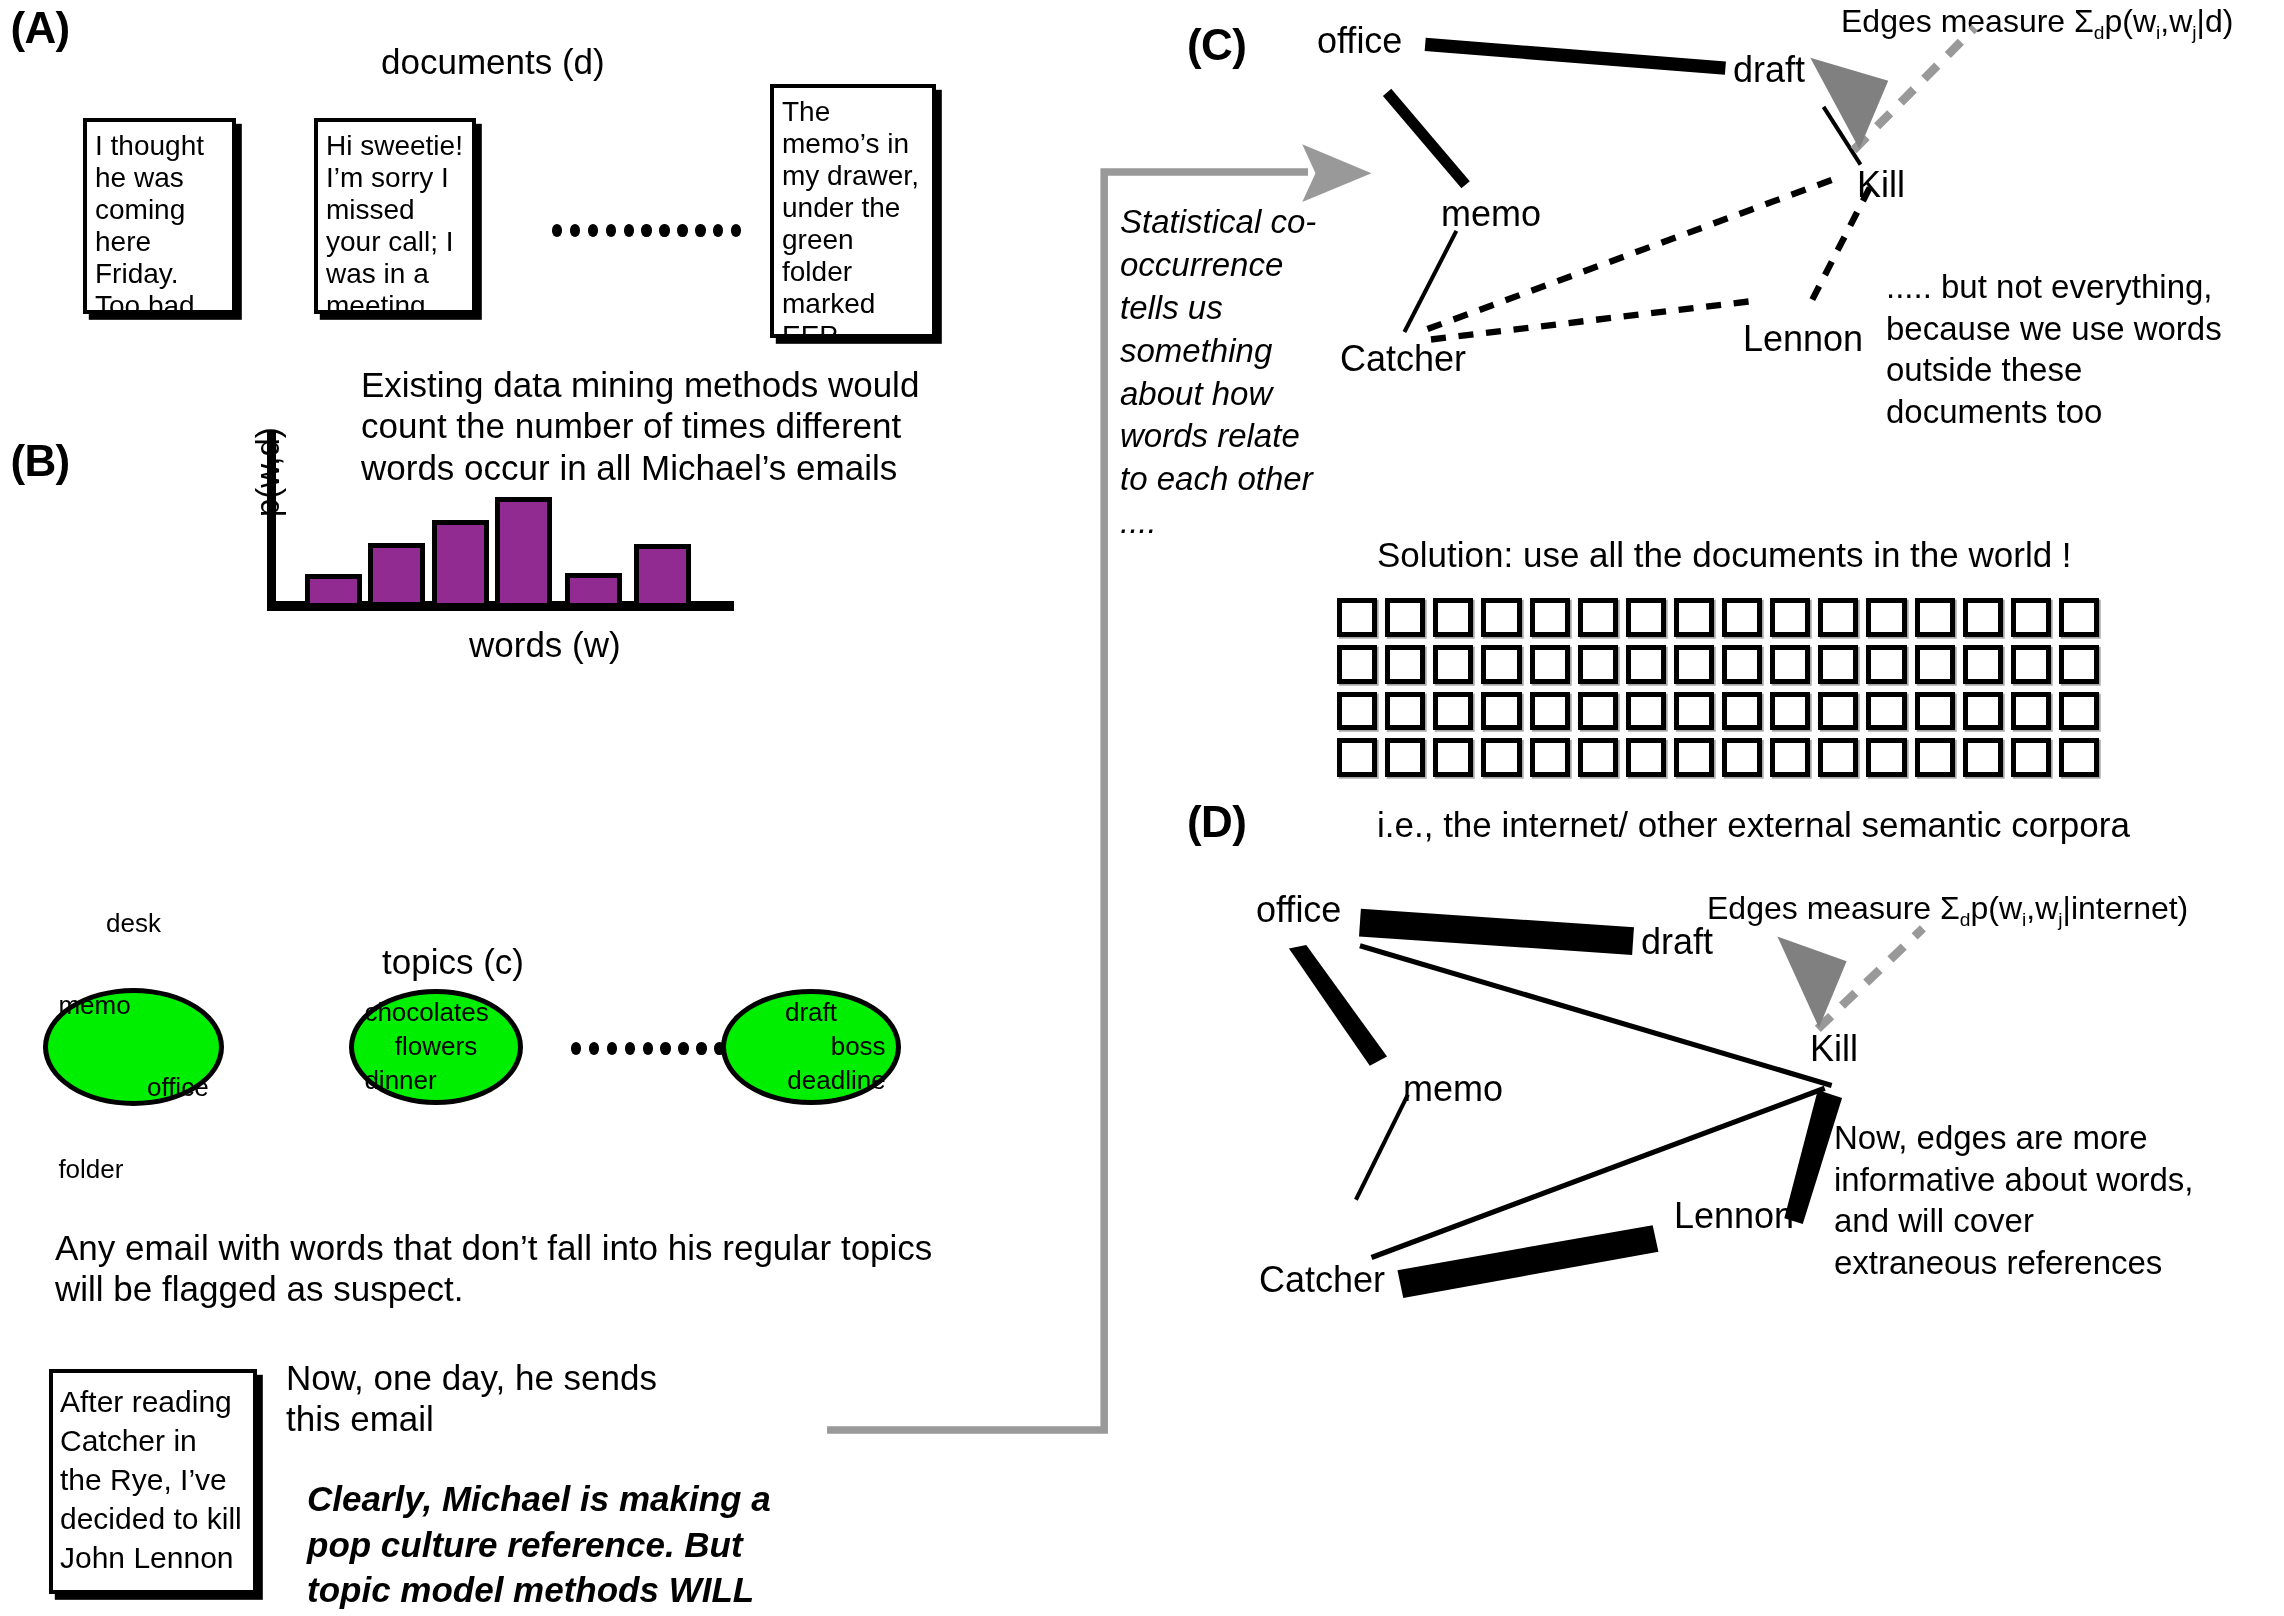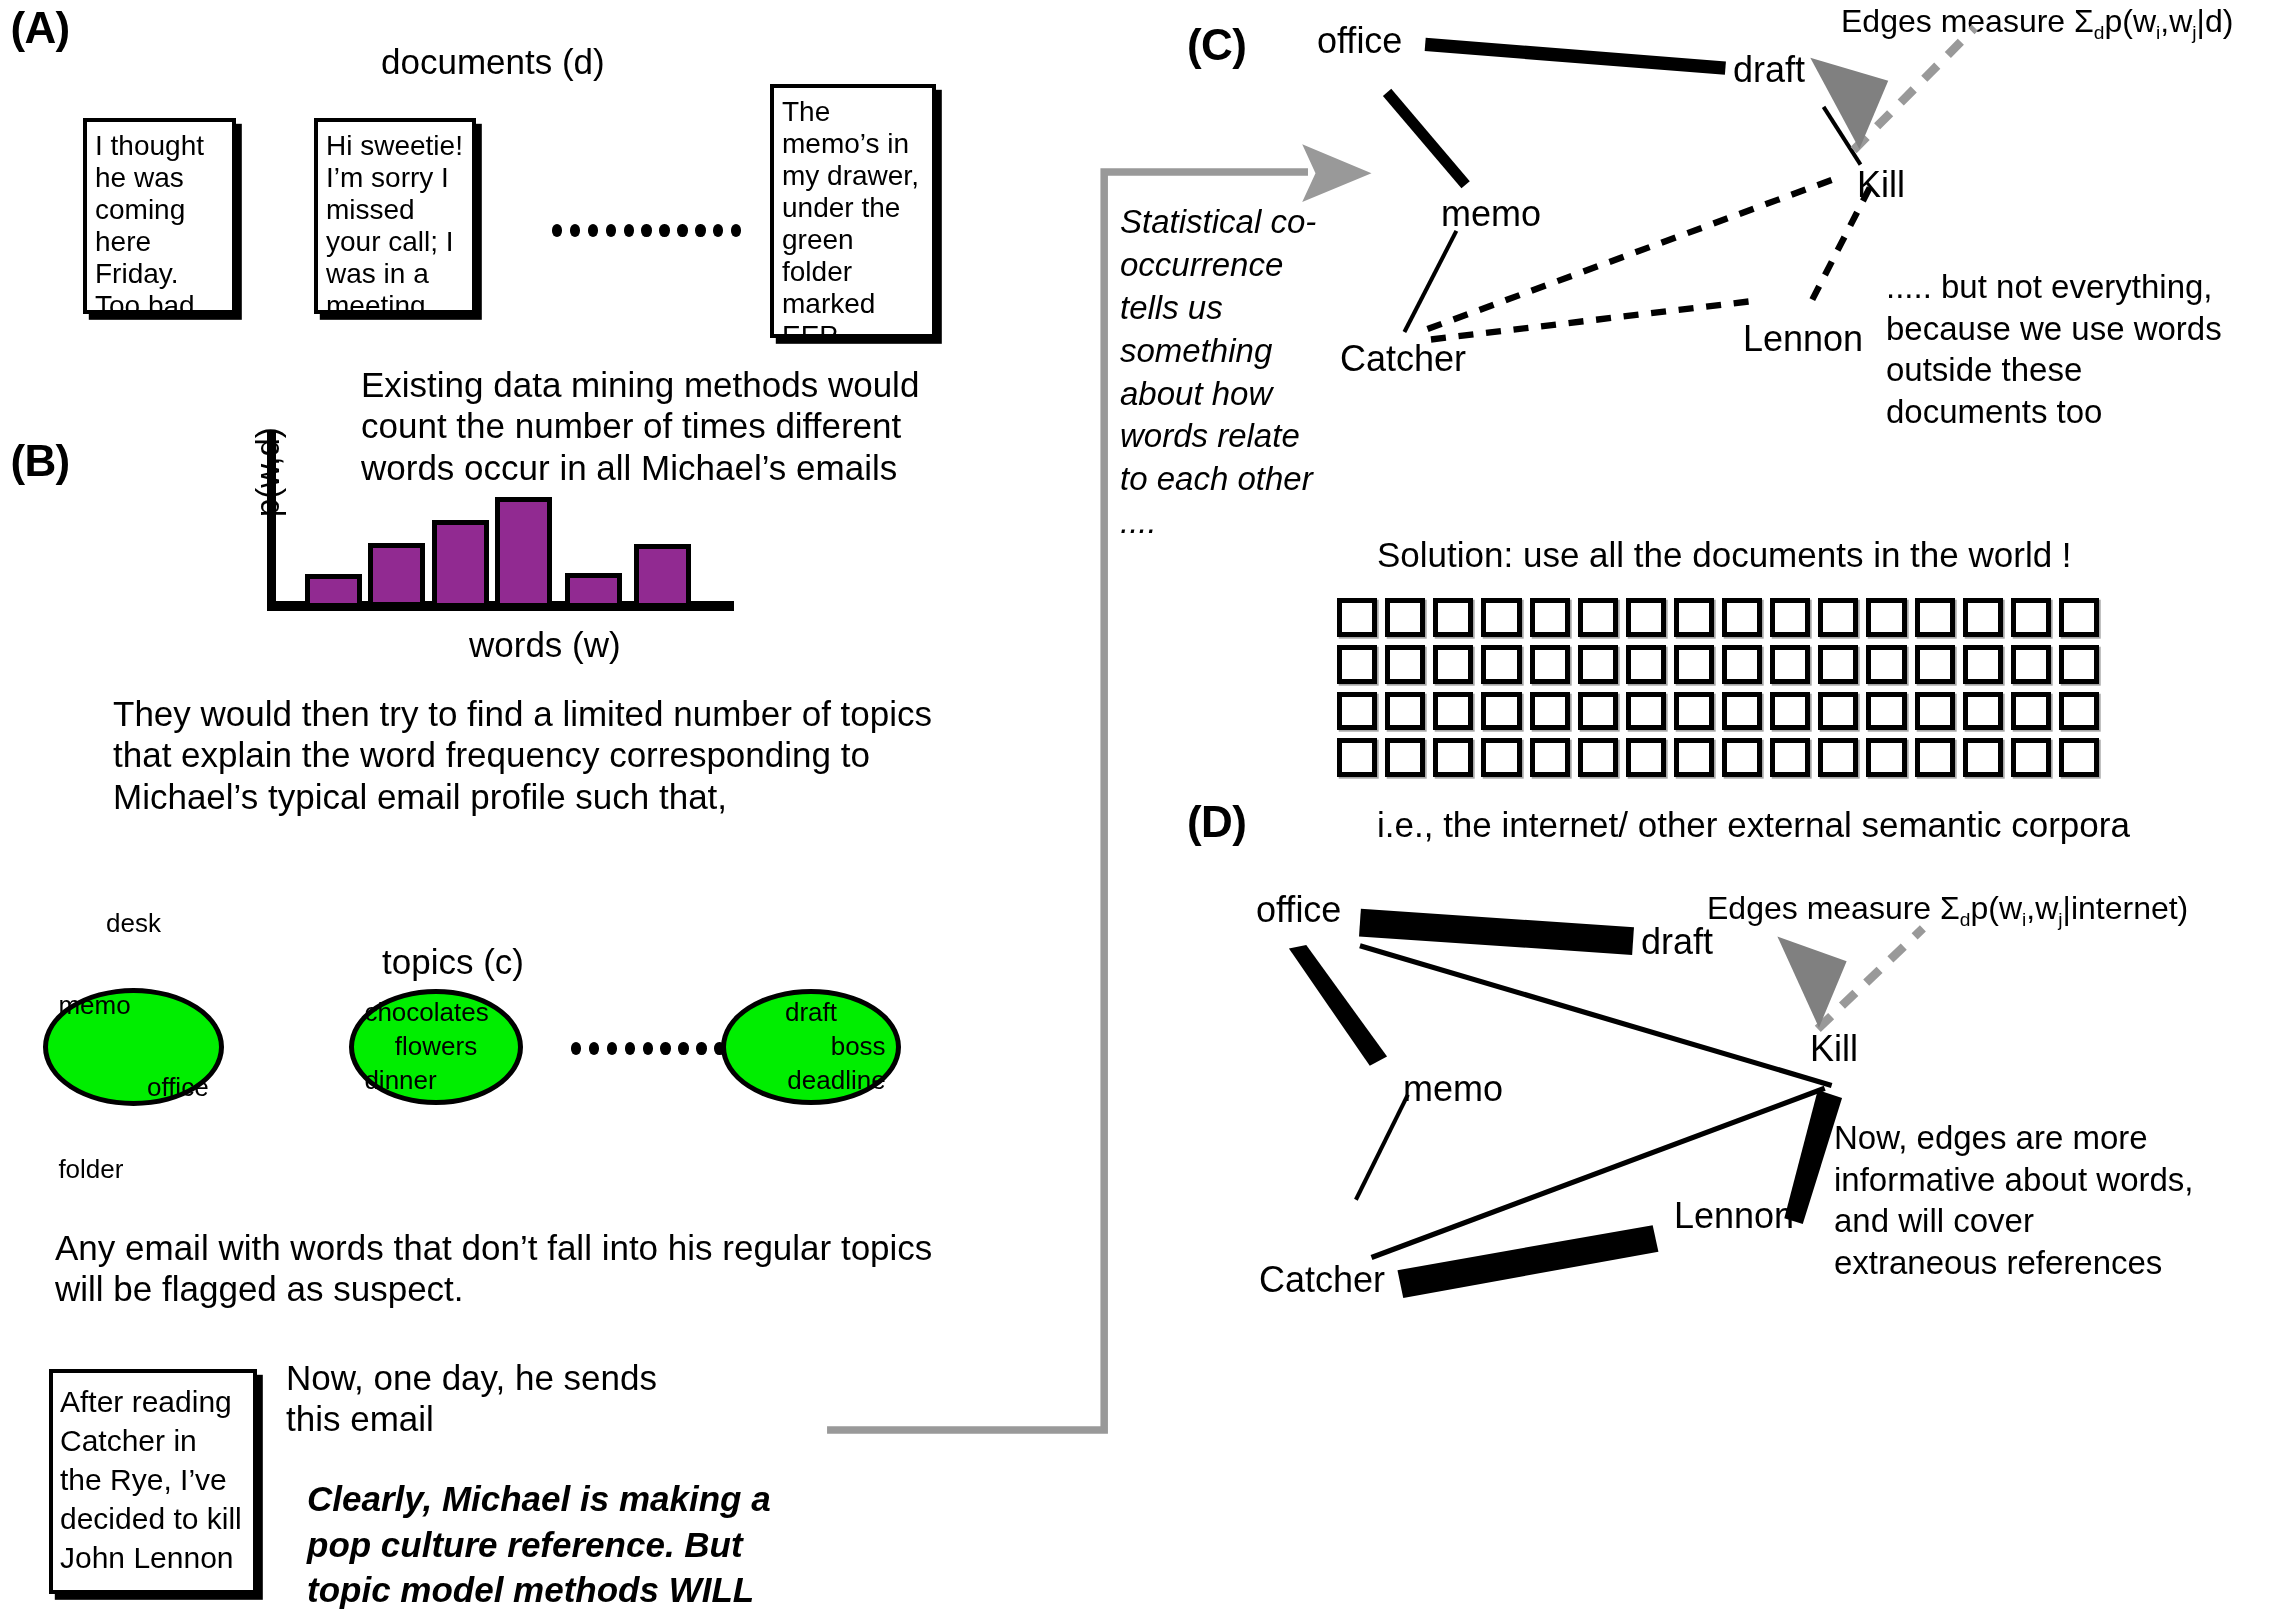--- a/index.html
+++ b/index.html
@@ -156,21 +156,20 @@
     <div class="bar" style="left:305px;top:574px;width:57px;height:29px;"></div>
     <div class="bar" style="left:368px;top:543px;width:57px;height:59px;"></div>
     <div class="bar" style="left:432px;top:520px;width:57px;height:83px;"></div>
     <div class="bar" style="left:495px;top:497px;width:57px;height:106px;"></div>
     <div class="bar" style="left:565px;top:573px;width:57px;height:30px;"></div>
     <div class="bar" style="left:634px;top:544px;width:57px;height:59px;"></div>
 
     <div class="abs ttl" style="left:469px;top:624px;">words (w)</div>
   </div>
 
-  <div class="abs ttl" style="left:113px;top:693px;width:820px;">They would then try to find a limited number of topics that explain the word frequency corresponding to Michael’s typical email profile such that,</div>
 
 
   <div class="abs ttl" style="left:382px;top:941px;">topics (c)</div>
 
   <div class="abs topic" style="left:43px;top:988px;width:181px;height:118px;gap:48px;">
     <span class="t-c">desk</span>
     <span class="t-l">memo</span>
     <span class="t-r">office</span>
     <span class="t-l">folder</span>
   </div>

